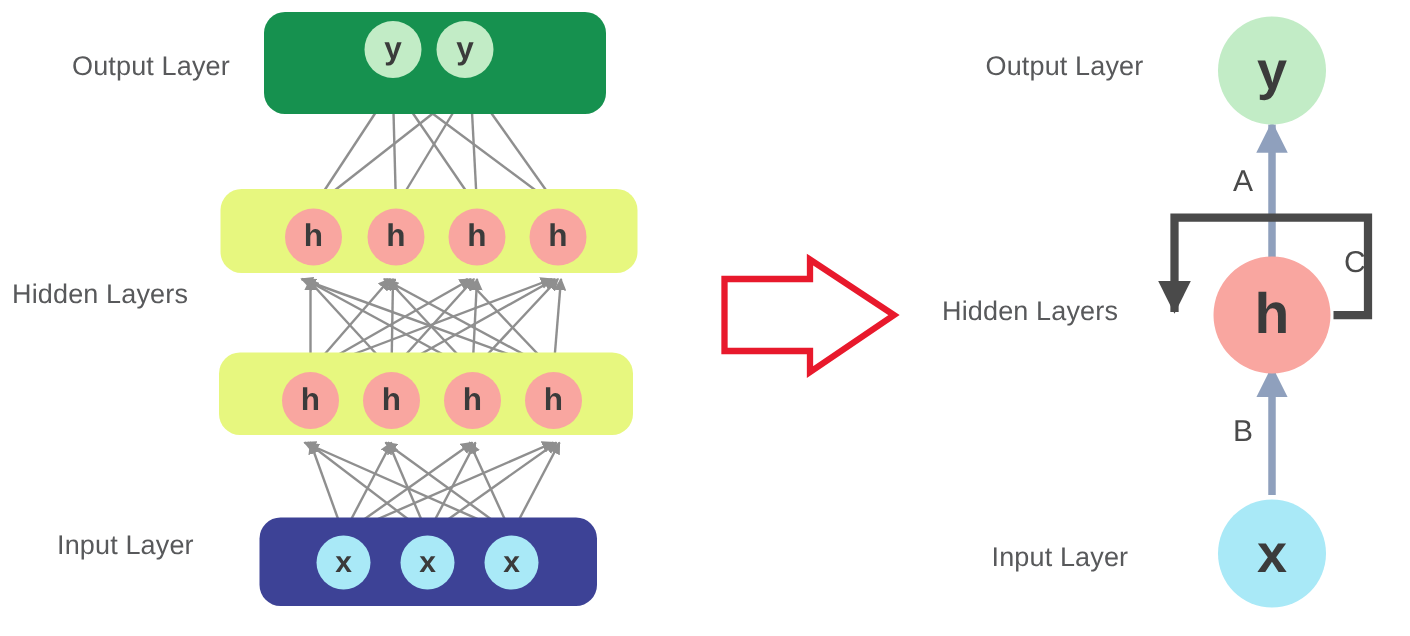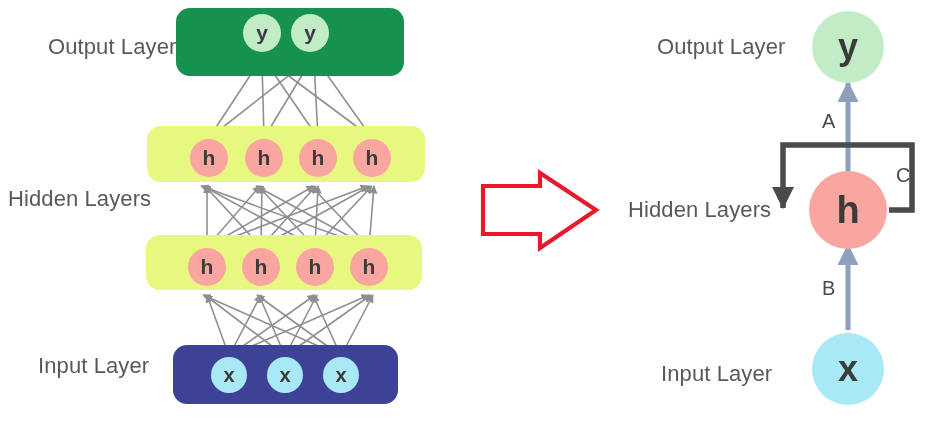--- a/index.html
+++ b/index.html
@@ -16,21 +16,21 @@
   }
   #canvas {
     position: absolute;
     left: 0; top: 0;
     width: 940px;
     height: 424px;
   }
   .layer-label {
     position: absolute;
     font-family: "Liberation Sans", sans-serif;
-    font-size: 22px;
+    font-size: 18px;
     color: #58595b;
     white-space: nowrap;
     letter-spacing: 0.1px;
   }
   
   .band {
     position: absolute;
     border-radius: 14px;
   }
   .band-output { background: #16914f; }

